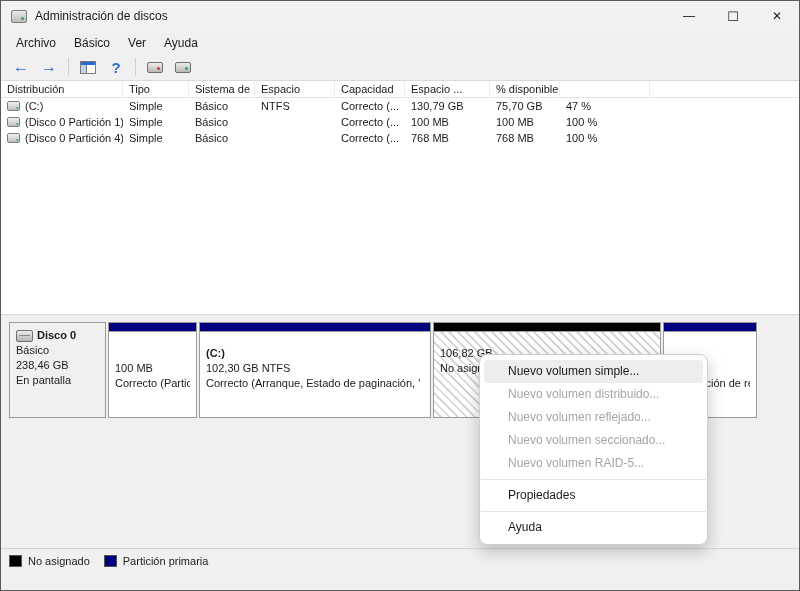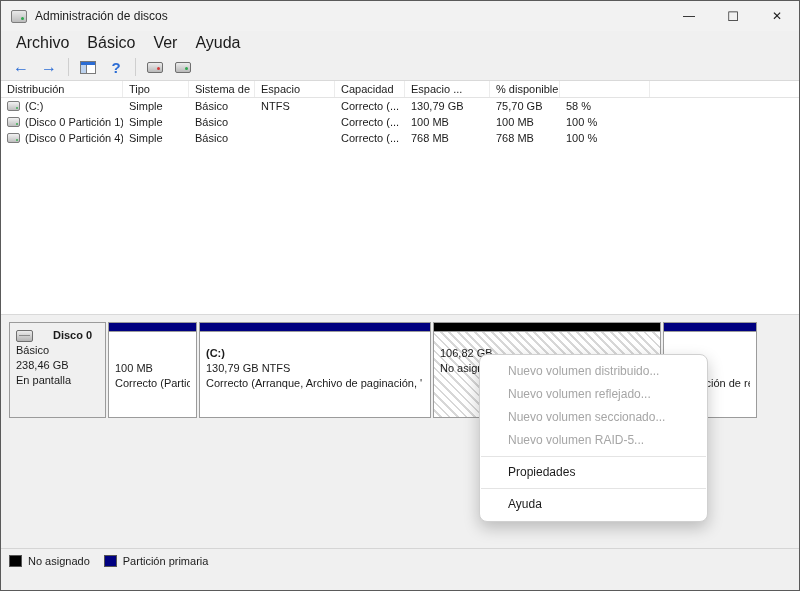--- a/index.html
+++ b/index.html
@@ -13,21 +13,21 @@
   .titlebar .app-icon { width:16px; height:13px; margin:0 8px 0 10px; position:relative;
     background:linear-gradient(#e9e9e9,#bdbdbd); border:1px solid #7d7d7d; border-radius:2px; }
   .titlebar .app-icon::after { content:""; position:absolute; right:2px; bottom:2px; width:3px; height:3px; background:#2fa84f; border-radius:50%; }
   .titlebar .title { font-size:12px; color:#1b1b1b; }
   .win-controls { margin-left:auto; display:flex; height:100%; }
   .win-btn { width:44px; height:100%; border:none; background:transparent; font-size:12px; color:#1b1b1b;
     display:flex; align-items:center; justify-content:center; font-family:"Liberation Sans", sans-serif; }
   .win-btn.max { font-size:13px; }
   
   .menubar { height:23px; background:#f0f0f0; display:flex; align-items:center; padding-left:6px; flex:0 0 auto; }
-  .menubar .menu-item { font-size:16px; color:#1b1b1b; padding:3px 9px;text-align:center; }
+  .menubar .menu-item { font-size:12px; color:#1b1b1b; padding:3px 9px;text-align:center; }
   
   .toolbar { height:27px; background:#f0f0f0; border-bottom:1px solid #d9d9d9; display:flex; align-items:center; padding-left:8px; gap:4px; flex:0 0 auto; }
   .tbtn { width:24px; height:22px; display:flex; align-items:center; justify-content:center; background:transparent; border:none; }
   .arrow-glyph { color:#2b6cd4; font-weight:bold; font-size:16px; line-height:1; }
   .tb-sep { width:1px; height:18px; background:#cfcfcf; margin:0 3px; }
   .icon-panel { width:16px; height:13px; border:1px solid #7a7a7a; background:#fff; position:relative; }
   .icon-panel::before { content:""; position:absolute; left:0; top:0; bottom:0; width:5px; background:#bcd2ee; border-right:1px solid #7a7a7a; }
   .icon-panel::after { content:""; position:absolute; left:0; right:0; top:0; height:3px; background:#2b6cd4; }
   .help-glyph { color:#2b6cd4; font-weight:bold; font-size:15px; }
   .icon-disk { width:16px; height:11px; border:1px solid #6f6f6f; border-radius:2px; background:linear-gradient(#ececec,#b9b9b9); position:relative; }
@@ -41,21 +41,21 @@
   .list-row { height:16px; }
   .cell { padding:0 6px; white-space:nowrap; overflow:hidden; }
   .vol-cell { display:flex; align-items:center; gap:5px; padding:0 2px 0 6px; overflow:hidden; white-space:nowrap; }
   .vol-icon { width:13px; height:10px; flex:0 0 auto; border:1px solid #7d7d7d; border-radius:2px; background:linear-gradient(#f2f2f2,#bfbfbf); position:relative; }
   .vol-icon::after { content:""; position:absolute; right:1px; bottom:1px; width:2px; height:2px; background:#3fae57; border-radius:50%; }
   
   .splitter { height:4px; background:#f0f0f0; border-top:1px solid #d9d9d9; flex:0 0 auto; }
   .graph-pane { flex:1 1 auto; background:#f0f0f0; padding:4px 0 0 8px; overflow:hidden; }
   .disk-row { display:flex; height:96px; }
   .disk-head { width:97px; flex:0 0 auto; border:1px solid #9b9b9b; background:#f0f0f0; padding:5px 6px; font-size:11px; line-height:15px; color:#1b1b1b; }
-  .disk-name { display:flex; align-items:center; gap:20px; font-weight:bold; }
+  .disk-name { display:flex; align-items:center; gap:4px; font-weight:bold; }
   .disk-icon { width:17px; height:12px; border:1px solid #6f6f6f; background:linear-gradient(#ececec,#b5b5b5); border-radius:2px; position:relative; flex:0 0 auto; }
   .disk-icon::after { content:""; position:absolute; left:2px; right:2px; top:4px; height:1px; background:#8b8b8b; }
   .partitions { display:flex; gap:2px; margin-left:2px; }
   .partition { border:1px solid #9b9b9b; background:#ffffff; display:flex; flex-direction:column; }
   .p1 { width:89px; } .p2 { width:232px; } .p3 { width:228px; } .p4 { width:94px; }
   .pbar { height:9px; flex:0 0 auto; border-bottom:1px solid #9b9b9b; background:#000080; }
   .pbar.black { background:#000000; }
   .pbody { flex:1; padding:14px 6px 0 6px; font-size:11px; line-height:15px; color:#1b1b1b; overflow:hidden; }
   .pbody div { white-space:nowrap; overflow:hidden; height:15px; }
   .pbody .bold { font-weight:bold; }
@@ -136,21 +136,21 @@
       <div class="vol-cell">
         <span class="vol-icon"></span>
         <span>(C:)</span>
       </div>
       <div class="cell">Simple</div>
       <div class="cell">Básico</div>
       <div class="cell">NTFS</div>
       <div class="cell">Correcto (...</div>
       <div class="cell">130,79 GB</div>
       <div class="cell">75,70 GB</div>
-      <div class="cell">58 %</div>
+      <div class="cell">47 %</div>
       <div class="cell"></div>
     </div>
 
     <div class="grid-row list-row">
       <div class="vol-cell">
         <span class="vol-icon"></span>
         <span>(Disco 0 Partición 1)</span>
       </div>
       <div class="cell">Simple</div>
       <div class="cell">Básico</div>
@@ -199,22 +199,22 @@
             <div></div>
             <div>100 MB</div>
             <div>Correcto (Partic</div>
           </div>
         </div>
 
         <div class="partition p2">
           <div class="pbar"></div>
           <div class="pbody">
             <div class="bold">(C:)</div>
-            <div>130,79 GB NTFS</div>
-            <div>Correcto (Arranque, Archivo de paginación, '</div>
+            <div>102,30 GB NTFS</div>
+            <div>Correcto (Arranque, Estado de paginación, '</div>
           </div>
         </div>
 
         <div class="partition p3">
           <div class="pbar black"></div>
           <div class="pbody hatched">
             <div>106,82 GB</div>
             <div>No asignado</div>
             <div></div>
           </div>
@@ -239,20 +239,21 @@
       <span>No asignado</span>
     </div>
     <div class="legend-item">
       <span class="swatch navy"></span>
       <span>Partición primaria</span>
     </div>
   </div>
   <div class="bottom-strip"></div>
 
   <div class="context-menu">
+    <div class="cm-item highlight">Nuevo volumen simple...</div>
     <div class="cm-item disabled">Nuevo volumen distribuido...</div>
     <div class="cm-item disabled">Nuevo volumen reflejado...</div>
     <div class="cm-item disabled">Nuevo volumen seccionado...</div>
     <div class="cm-item disabled">Nuevo volumen RAID-5...</div>
     <div class="cm-sep"></div>
     <div class="cm-item">Propiedades</div>
     <div class="cm-sep"></div>
     <div class="cm-item">Ayuda</div>
   </div>
 

